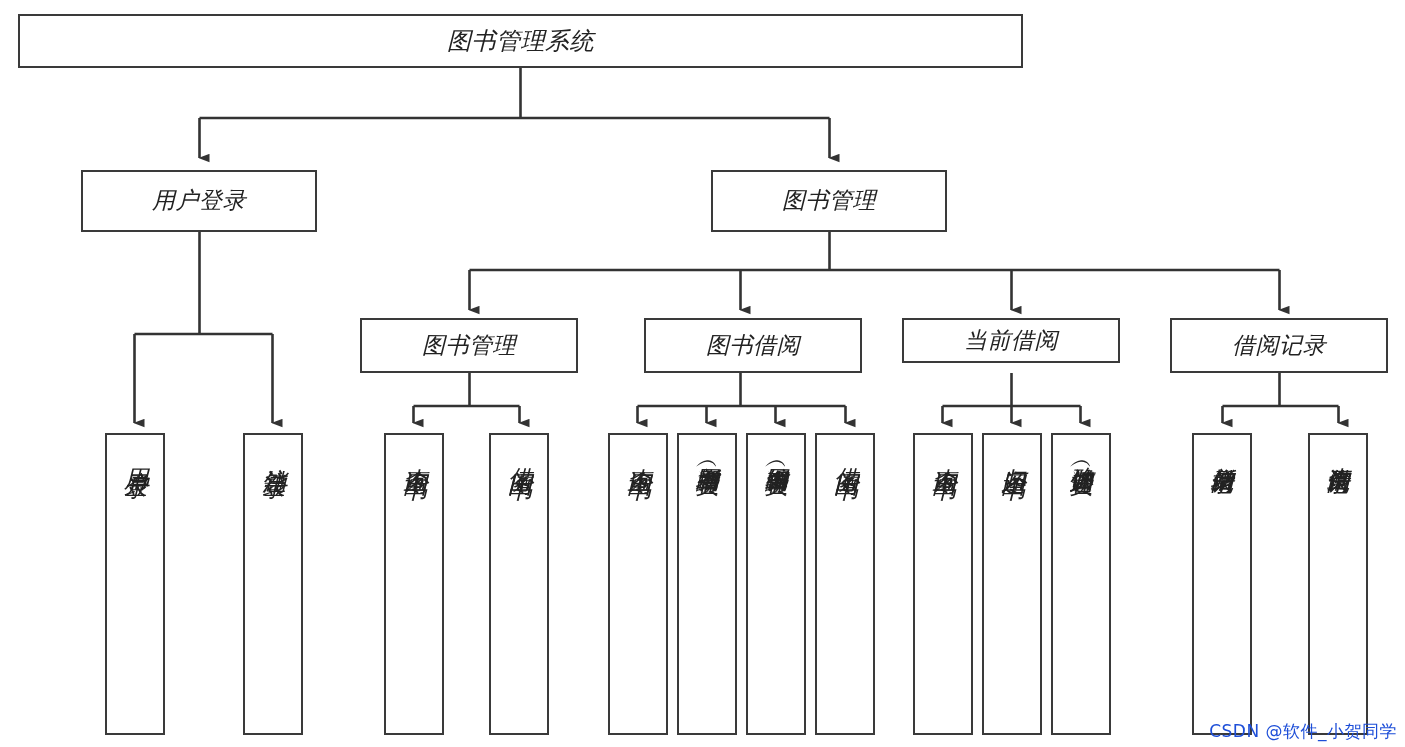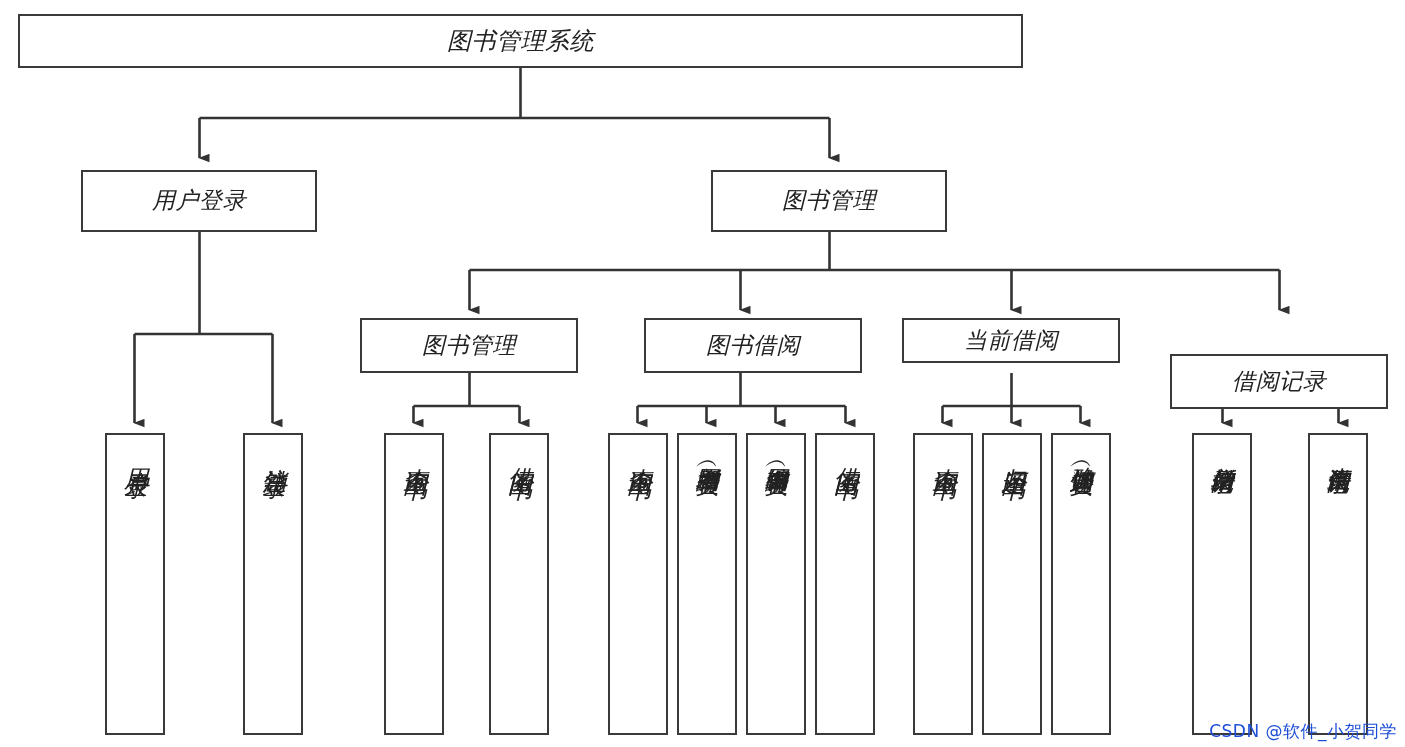--- a/index.html
+++ b/index.html
@@ -148,21 +148,21 @@
   </div>
 
   <div class="node horiz" style="left:632px; top:318px; width:218px; height:55px;margin-left:12px;">
     <span class="label">图书借阅</span>
   </div>
 
   <div class="node horiz" style="left:902px; top:318px; width:218px; height:45px;">
     <span class="label">当前借阅</span>
   </div>
 
-  <div class="node horiz" style="left:1170px; top:318px; width:218px; height:55px;margin-top:36px;">
+  <div class="node horiz" style="left:1170px; top:318px; width:218px; height:55px;">
     <span class="label">借阅记录</span>
   </div>
 
   <div class="node vert" style="left:105px; top:433px; width:60px; height:302px;">
     <span class="label">用户登录</span>
   </div>
 
   <div class="node vert" style="left:243px; top:433px; width:60px; height:302px;">
     <span class="label">注销登录</span>
   </div>

